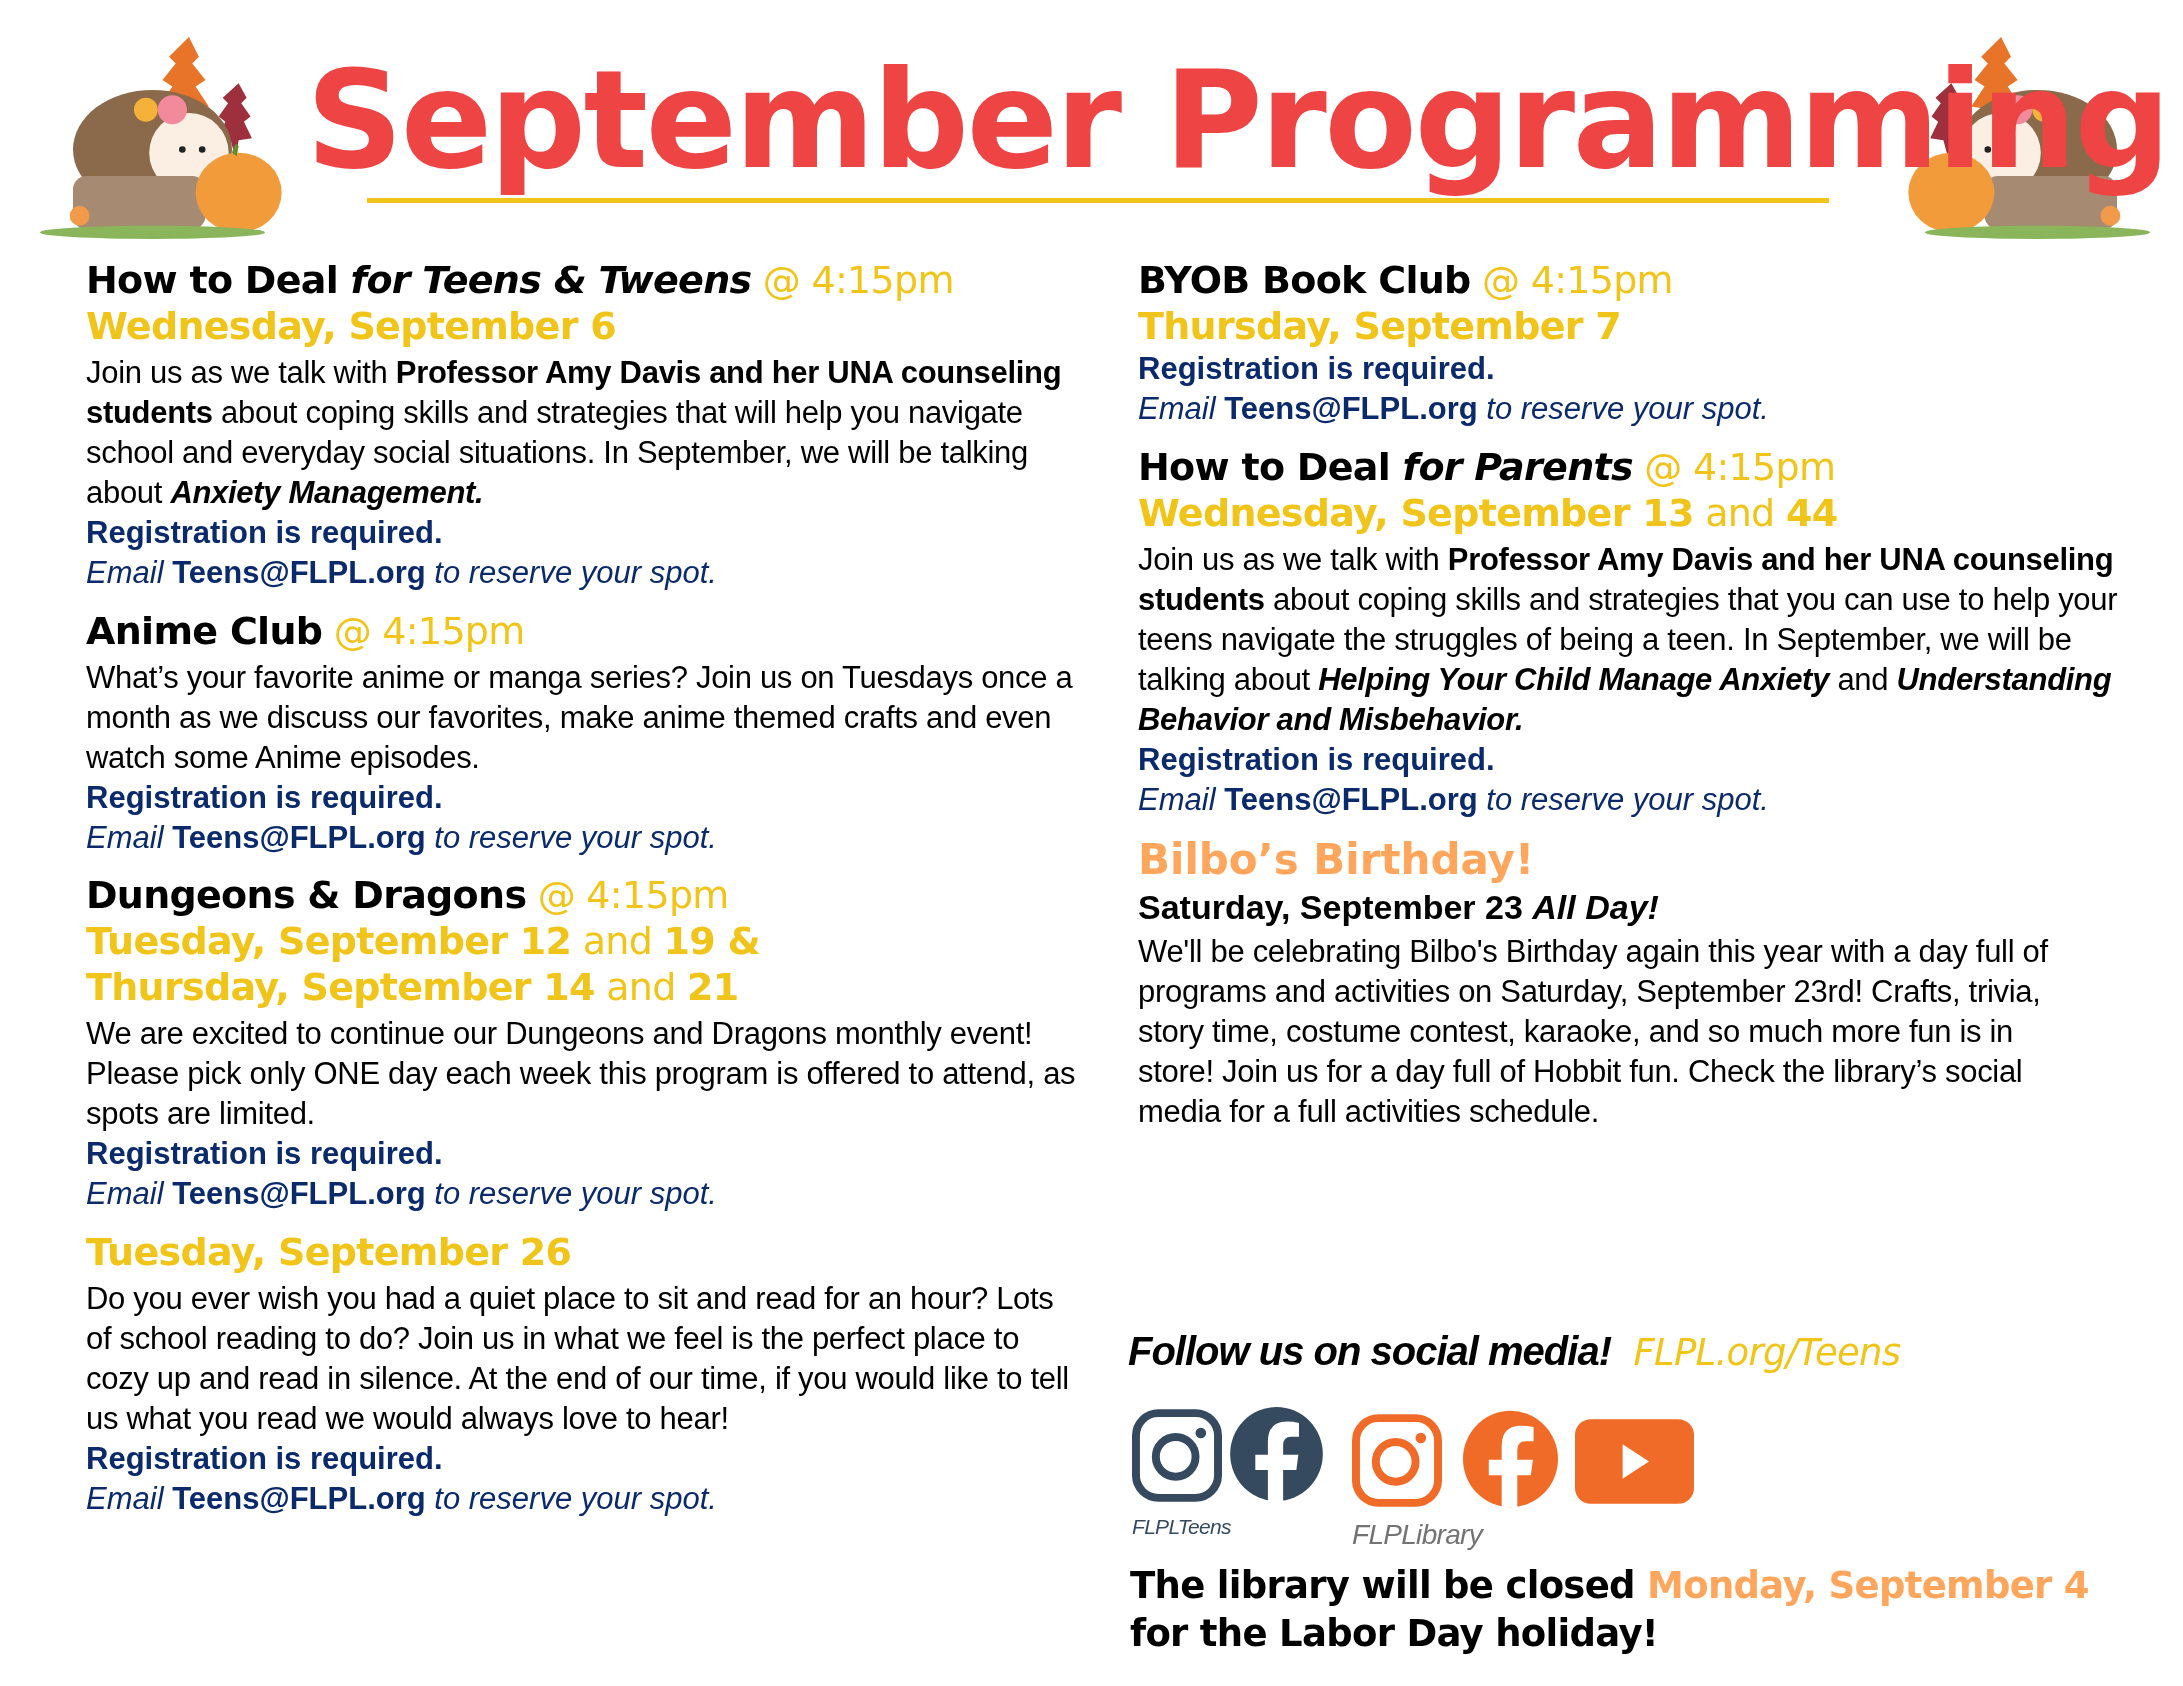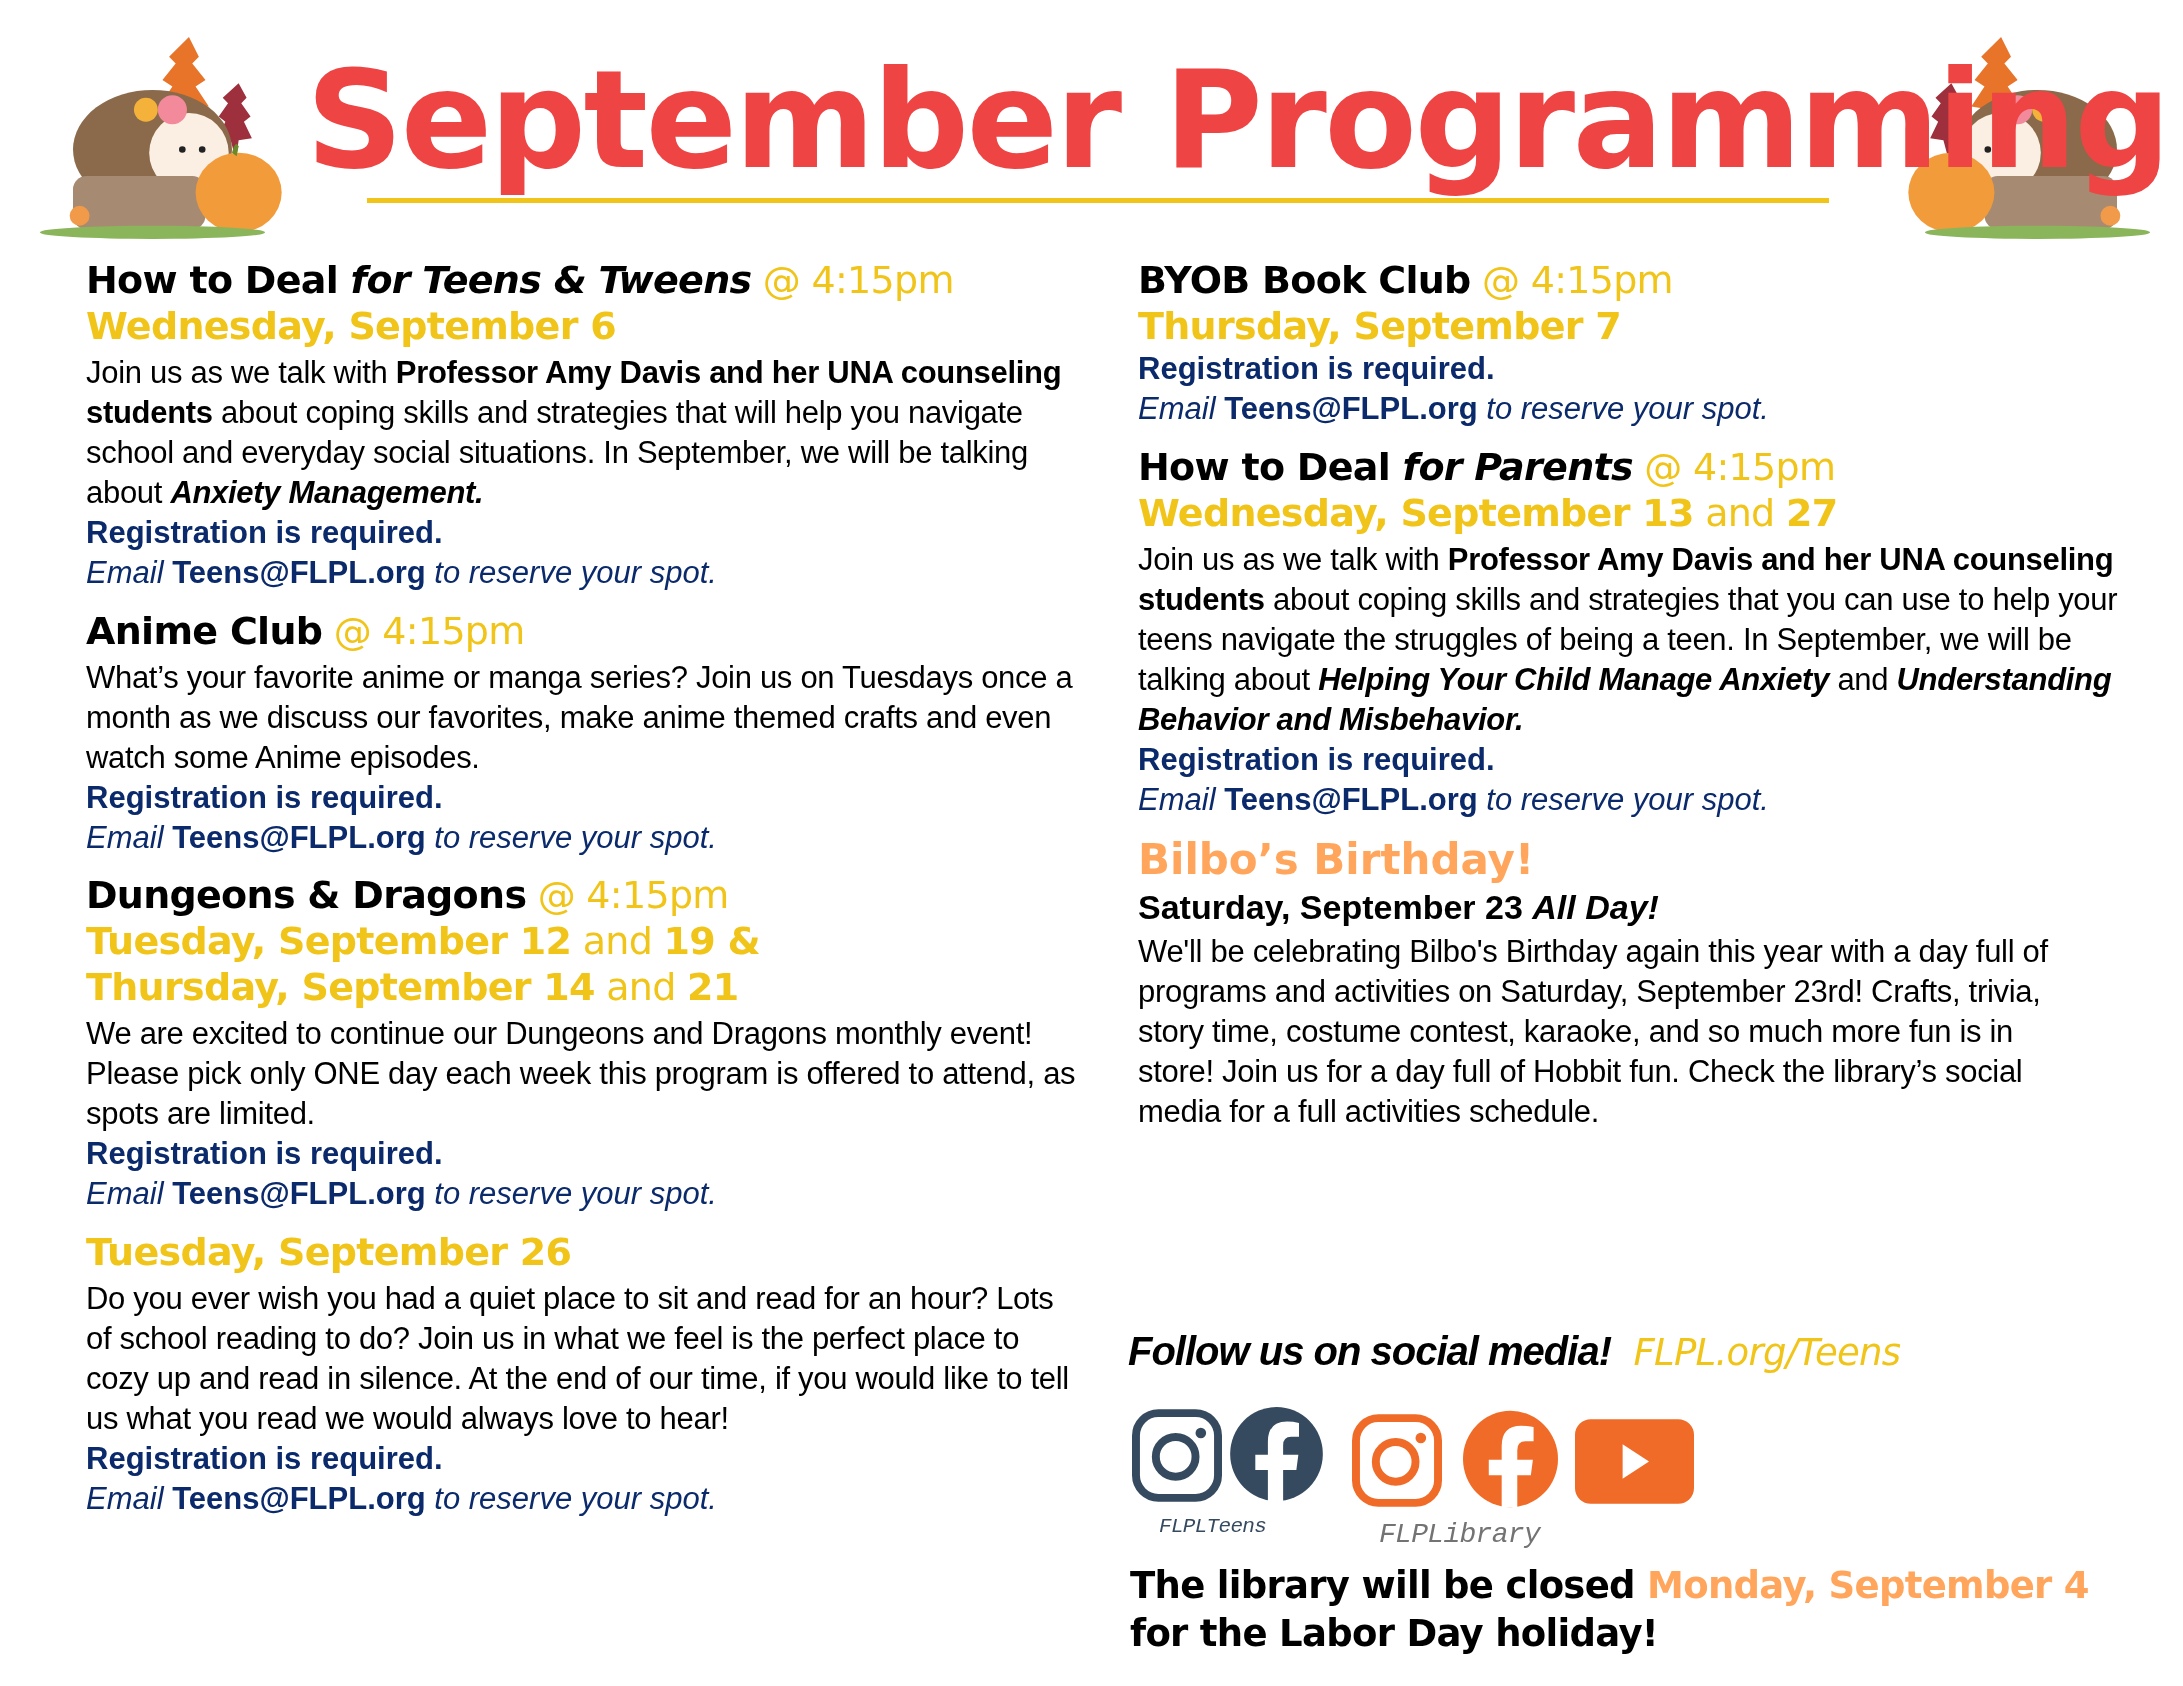--- a/index.html
+++ b/index.html
@@ -24,21 +24,21 @@
   .reg { font-family: "Liberation Sans", sans-serif; font-weight: bold; font-size: 31px; line-height: 40px; color: #0b2a6b; }
   .email { font-family: "Liberation Sans", sans-serif; font-style: italic; font-size: 31px; line-height: 40px; color: #0b2a6b; }
   .email b { font-style: normal; font-weight: bold; }
   .bilbo-title { font-family: "DejaVu Sans", sans-serif; font-weight: bold; font-size: 42px; line-height: 52px; color: #ffa65c; margin-top: 9.3px; }
   .bilbo-date { font-family: "Liberation Sans", sans-serif; font-weight: bold; font-size: 34px; line-height: 42px; }
   .bilbo-date i { font-style: italic; }
   .social-head { position: absolute; left: 1128px; top: 1329px; white-space: nowrap; }
   .social-head .follow { font-family: Liberation Sans, sans-serif; font-weight: bold; font-style: italic; font-size: 40px; letter-spacing: -1px; }
   .social-head .url { font-family: "DejaVu Sans", sans-serif; font-style: italic; font-size: 37px; color: #f0c419; margin-left: 22.5px; letter-spacing: -0.7px; }
   .icon { position: absolute; }
-  .handle { position: absolute; font-family: Liberation Mono, monospace; font-style: italic; letter-spacing: -0.7px; margin-left: 27px; }
+  .handle { position: absolute; font-family: Liberation Sans, sans-serif; font-style: italic; letter-spacing: -0.7px; }
   .closed { position: absolute; left: 1130px; top: 1562px; font-family: "DejaVu Sans", sans-serif; font-weight: bold; font-size: 37px; line-height: 48px; letter-spacing: -0.7px; }
   .closed .hl { color: #ffa65c; }
 </style>
 </head>
 <body>
 
 <div class="deco" style="left:20px; top:16.5px; width:265px; height:222px;">
   <svg width="265" height="222" viewBox="0 0 400 335">
     <path d="M255 30 l15 30 l-10 10 l20 25 l-15 10 l20 30 l-30 5 l-5 40 l-10-40 l-30-5 l20-30 l-15-10 l20-25 l-10-10z" fill="#e8742a"></path>
     <path d="M330 100 l12 22 l-8 8 l14 20 l-10 8 l12 25 l-20 3 l-4 30 l-8-30 l-20-3 l12-25 l-10-8 l14-20 l-8-8z" fill="#9e2f3c"></path>
@@ -114,21 +114,21 @@
 
   <div class="event">
     <div class="ev-title"><span>BYOB Book Club</span><span class="ev-time"> @ 4:15pm</span></div>
     <div class="ev-date">Thursday, September 7</div>
     <div class="reg">Registration is required.</div>
     <div class="email"><span>Email </span><b>Teens@FLPL.org</b><span> to reserve your spot.</span></div>
   </div>
 
   <div class="event">
     <div class="ev-title"><span>How to Deal </span><span class="it">for Parents</span><span class="ev-time"> @ 4:15pm</span></div>
-    <div class="ev-date"><span>Wednesday, September 13</span><span class="thin"> and </span><span>27</span></div>
+    <div class="ev-date"><span>Wednesday, September 13</span><span class="thin"> and </span><span>44</span></div>
     <div class="ev-body"><span>Join us as we talk with </span><b>Professor Amy Davis and her UNA counseling students</b><span> about coping skills and strategies that you can use to help your teens navigate the struggles of being a teen. In September, we will be talking about </span><span class="bi">Helping Your Child Manage Anxiety</span><span> and </span><span class="bi">Understanding Behavior and Misbehavior.</span></div>
     <div class="reg">Registration is required.</div>
     <div class="email"><span>Email </span><b>Teens@FLPL.org</b><span> to reserve your spot.</span></div>
   </div>
 
   <div class="event">
     <div class="bilbo-title">Bilbo’s Birthday!</div>
     <div class="bilbo-date"><span>Saturday, September 23 </span><i>All Day!</i></div>
     <div class="ev-body" style="width:939px;">We'll be celebrating Bilbo's Birthday again this year with a day full of programs and activities on Saturday, September 23rd! Crafts, trivia, story time, costume contest, karaoke, and so much more fun is in store! Join us for a day full of Hobbit fun. Check the library’s social media for a full activities schedule.</div>
   </div>

